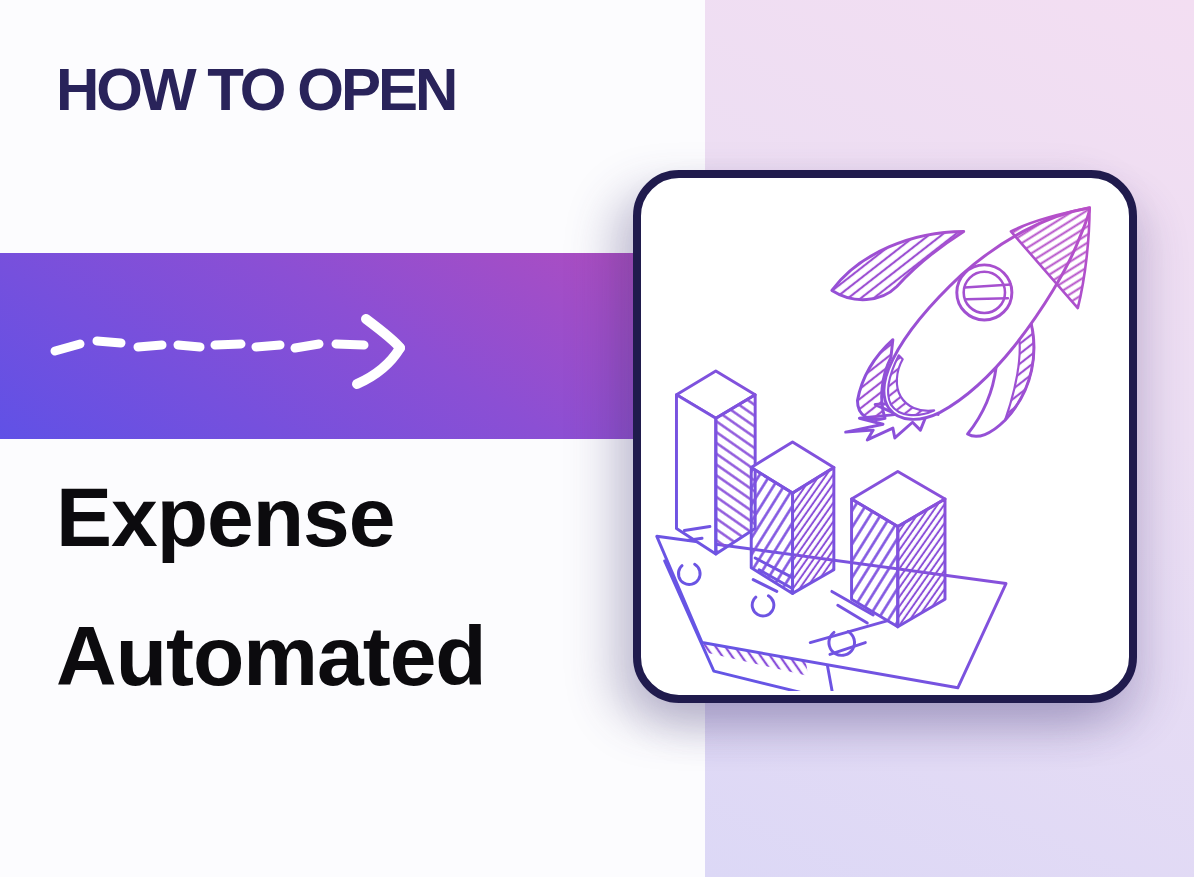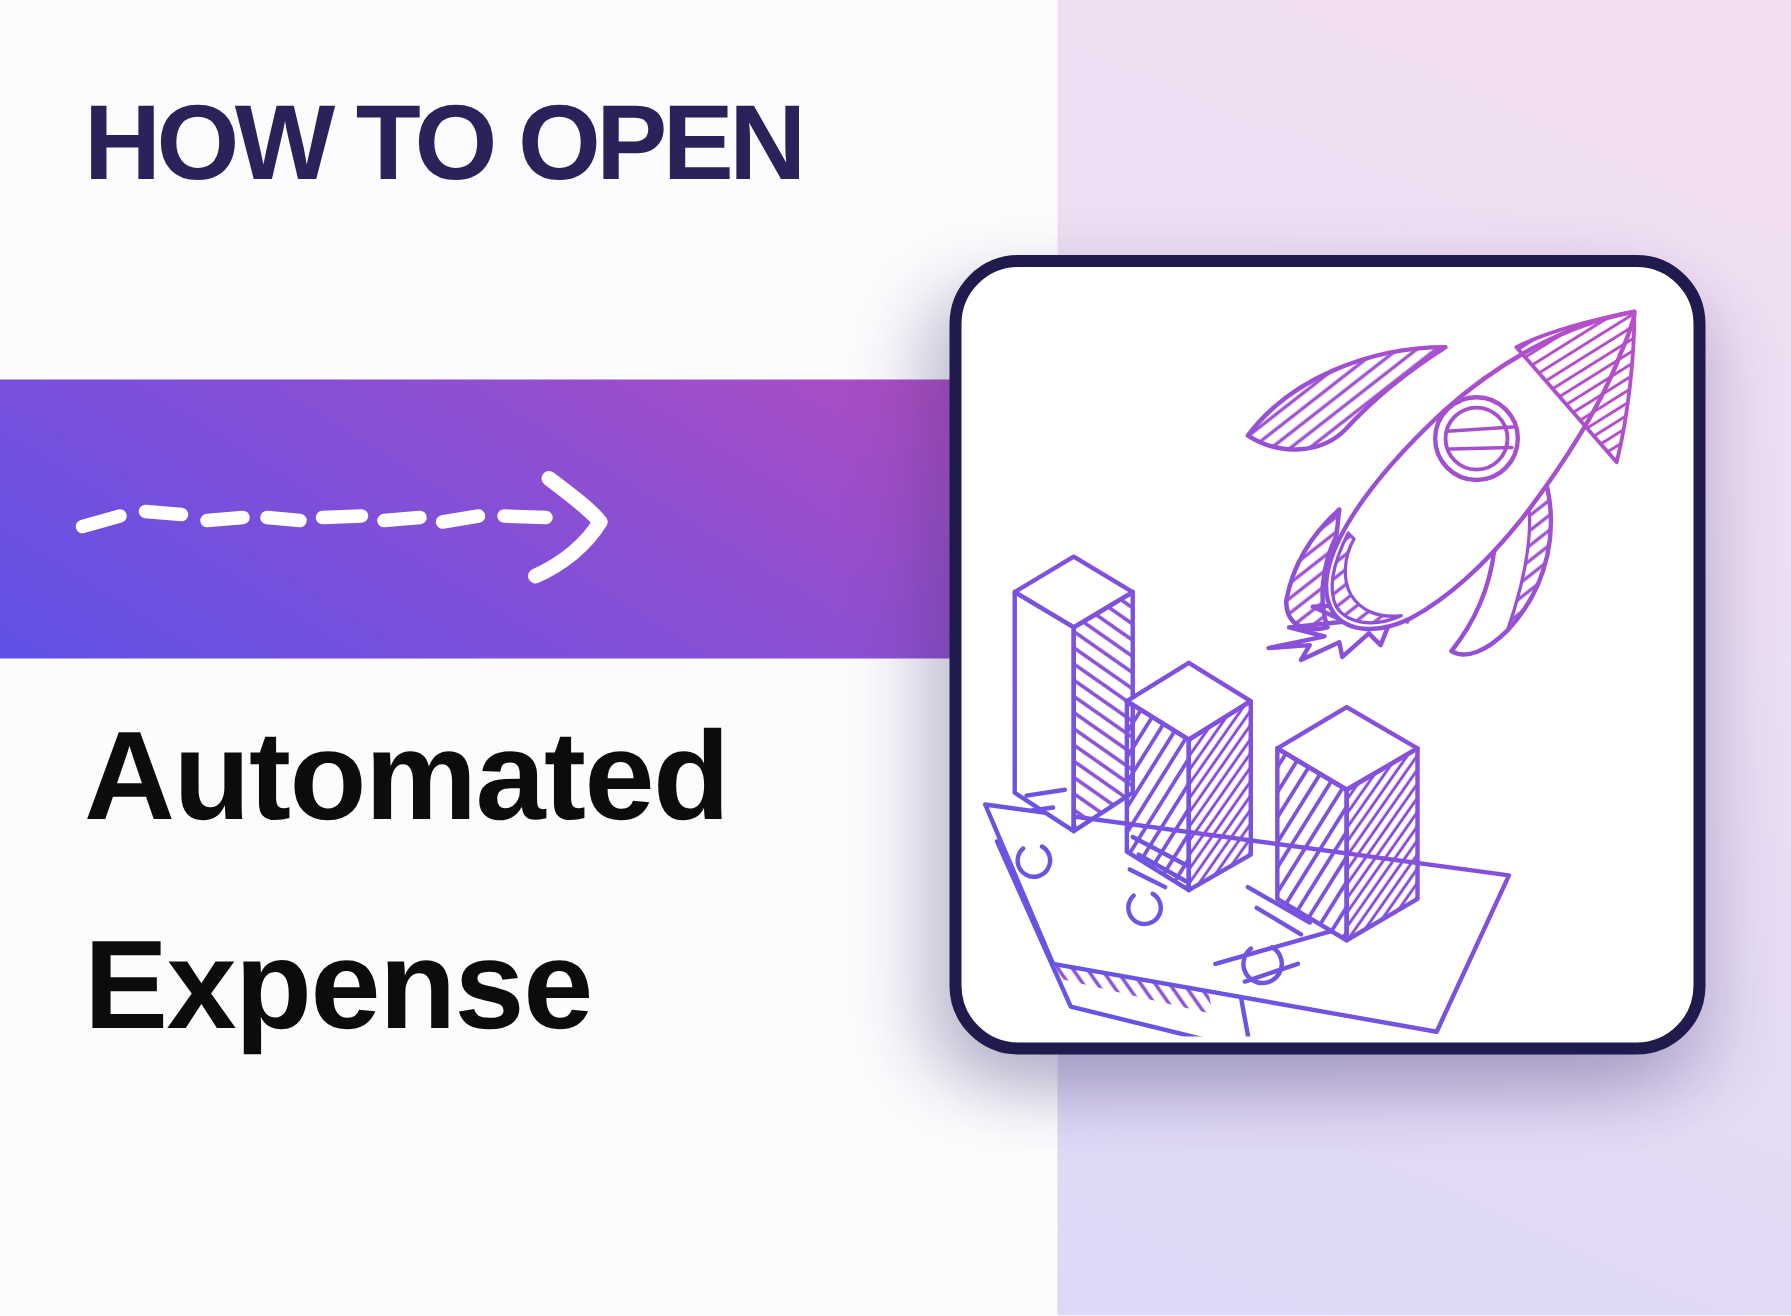--- a/index.html
+++ b/index.html
@@ -11,21 +11,21 @@
     position:absolute;left:705px;top:0;width:489px;height:877px;
     background:linear-gradient(205deg,#f3def2 0%,#ecdef3 40%,#dcd8f6 100%);
   }
   .band{
     position:absolute;left:0;top:253px;width:706px;height:186px;
     background:linear-gradient(32deg,#6051e6 0%,#8b4fd4 55%,#b44dbd 100%);
   }
   .band svg{display:block;width:706px;height:186px;}
   .kicker{
     position:absolute;left:56px;top:60px;
-    font-size:71px;font-weight:700;letter-spacing:-3px;
+    font-size:60px;font-weight:700;letter-spacing:-3px;
     color:#29235a;line-height:1;white-space:nowrap;
   }
   .title{
     position:absolute;left:56px;top:448px;width:620px;
     font-size:84px;font-weight:700;color:#0c0b0e;
     line-height:139px;letter-spacing:-1px;
   }
   .card{
     position:absolute;left:633px;top:170px;width:504px;height:533px;
     box-sizing:border-box;background:#ffffff;
@@ -55,22 +55,22 @@
     <g stroke="#ffffff" stroke-width="10" stroke-linecap="round" fill="none">
       <path d="M366,66 C382,78 395,88 400,95"></path>
       <path d="M400,95 C391,110 375,123 357,131"></path>
     </g>
   </svg>
 </div>
 
 <div class="kicker">HOW TO OPEN</div>
 
 <div class="title">
+  <div>Expense</div>
   <div>Automated</div>
-  <div>Expense</div>
 </div>
 
 <div class="card">
   <svg viewBox="0 0 488 517" aria-hidden="true">
     <defs>
       <linearGradient id="ink" x1="0" y1="517" x2="488" y2="0" gradientUnits="userSpaceOnUse">
         <stop offset="0" stop-color="#5b56e8"></stop>
         <stop offset="0.5" stop-color="#8a50da"></stop>
         <stop offset="1" stop-color="#bf4fc5"></stop>
       </linearGradient>

